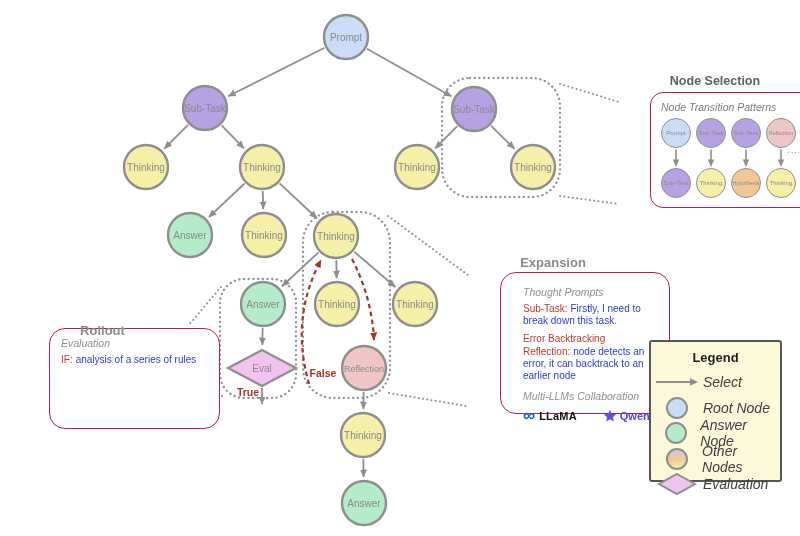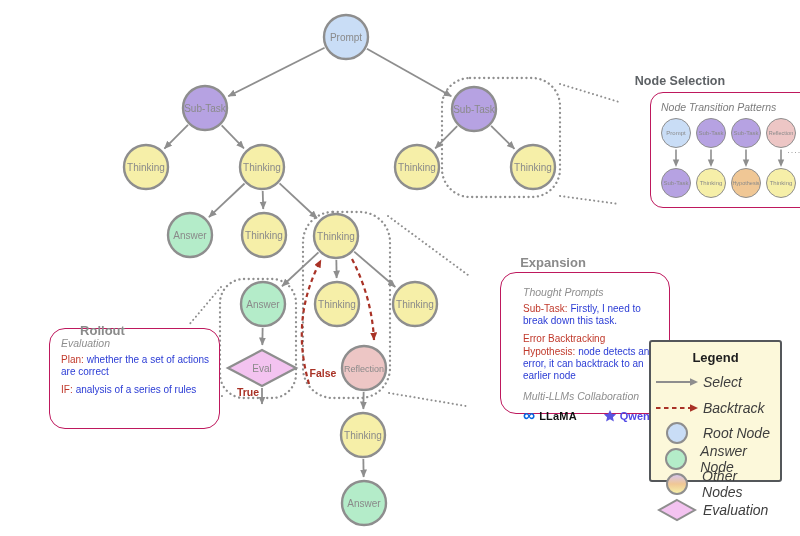--- a/index.html
+++ b/index.html
@@ -23,21 +23,21 @@
   #expansion-title{left:468px;top:255px;width:170px;}
   #expansion-box .collab{font-style:italic;color:#8e8e8e;font-size:10.5px;margin:8px 0 7px 0;}
   .logo-row{display:flex;align-items:center;font-size:11px;}
   .llama-logo{color:#0866e0;font-weight:bold;font-size:17px;line-height:10px;margin-right:4px;}
   .llama-text{font-weight:bold;color:#111111;letter-spacing:0.2px;}
   .qwen-logo{width:14px;height:14px;margin:0 3px 0 26px;}
   .qwen-text{color:#4f46e5;font-weight:bold;}
   
   #selection-box{left:618px;top:92px;width:164px;height:116px;padding:8px 0 0 10px;
                  border-radius:13px;}
-  #selection-title{left:598px;top:74px;width:164px;font-size:12.5px;color:#5d6165;}
+  #selection-title{left:633px;top:74px;width:164px;font-size:12.5px;color:#5d6165;}
   #selection-box .box-sub{font-size:10.5px;color:#7c7c7c;margin-bottom:5px;}
   .pattern-grid{display:flex;gap:5px;}
   .pattern-col{display:flex;flex-direction:column;align-items:center;}
   .mini-node{width:30px;height:30px;border-radius:50%;border:1.5px solid #8e8e8e;
              box-sizing:border-box;display:flex;align-items:center;justify-content:center;
              color:#8a8a8a;font-size:6px;white-space:nowrap;overflow:hidden;}
   .mini-node.long{font-size:5.5px;}
   .sel-dots{position:absolute;left:136px;top:54px;font-size:9px;color:#9a9a9a;
             letter-spacing:0.5px;white-space:nowrap;}
   
@@ -125,29 +125,28 @@
       <text x="363" y="438.5" class="node-label" font-size="10">Thinking</text>
       <circle cx="364" cy="503" r="22" fill="#b4ecc9" stroke="#8e8e8e" stroke-width="2.4"></circle>
       <text x="364" y="506.5" class="node-label" font-size="10">Answer</text>
       <text x="248" y="396" text-anchor="middle" fill="#a93226" font-size="10.5" font-weight="bold">True</text>
       <text x="323" y="377" text-anchor="middle" fill="#a93226" font-size="10.5" font-weight="bold">False</text>
     </svg>
 
   <div class="box-title" id="rollout-title">Rollout</div>
   <div class="callout" id="rollout-box">
     <div class="box-sub">Evaluation</div>
-    <p><span class="tr">Plan:</span><span class="tb">whether the a set of actions are correct</span></p>
     <p><span class="tr">IF:</span><span class="tb">analysis of a series of rules</span></p>
   </div>
 
   <div class="box-title" id="expansion-title">Expansion</div>
   <div class="callout" id="expansion-box">
     <div class="box-sub">Thought Prompts</div>
     <p><span class="tr">Sub-Task:</span><span class="tb">Firstly, I need to break down this task.</span></p>
-    <p><span class="tr">Error Backtracking Hypothesis:</span><span class="tb">node detects an error, it can backtrack to an earlier node</span></p>
+    <p><span class="tr">Error Backtracking Reflection:</span><span class="tb">node detects an error, it can backtrack to an earlier node</span></p>
     <div class="collab">Multi-LLMs Collaboration</div>
     <div class="logo-row">
       <span class="llama-logo">∞</span>
       <span class="llama-text">LLaMA</span>
       <svg class="qwen-logo" viewBox="0 0 24 24">
         <path d="M12 1.5 L15.1 8.3 L22.5 9 L17 14 L18.7 21.5 L12 17.6 L5.3 21.5 L7 14 L1.5 9 L8.9 8.3 Z" fill="#5a54e0"></path>
       </svg>
       <span class="qwen-text">Qwen</span>
     </div>
   </div>
@@ -199,29 +198,20 @@
           <span class="lg-icon">
             <svg width="46" height="12">
               <line x1="2" y1="6" x2="37" y2="6" stroke="#8e8e8e" stroke-width="1.8" stroke-dasharray="none"></line>
               <path d="M36,2.2 L44,6 L36,9.8 Z" fill="#8e8e8e"></path>
             </svg>
           </span>
           <span class="lg-label">Select</span>
         </div>
         <div class="lg-row">
           <span class="lg-icon">
-            <svg width="46" height="12">
-              <line x1="2" y1="6" x2="37" y2="6" stroke="#a93226" stroke-width="2.2" stroke-dasharray="4.5 3.5"></line>
-              <path d="M36,2.2 L44,6 L36,9.8 Z" fill="#a93226"></path>
-            </svg>
-          </span>
-          <span class="lg-label">Backtrack</span>
-        </div>
-        <div class="lg-row">
-          <span class="lg-icon">
             <span class="lg-circle" style="background: rgb(201, 221, 246);"></span>
           </span>
           <span class="lg-label">Root Node</span>
         </div>
         <div class="lg-row">
           <span class="lg-icon">
             <span class="lg-circle" style="background: rgb(180, 236, 201);"></span>
           </span>
           <span class="lg-label">Answer Node</span>
         </div>

